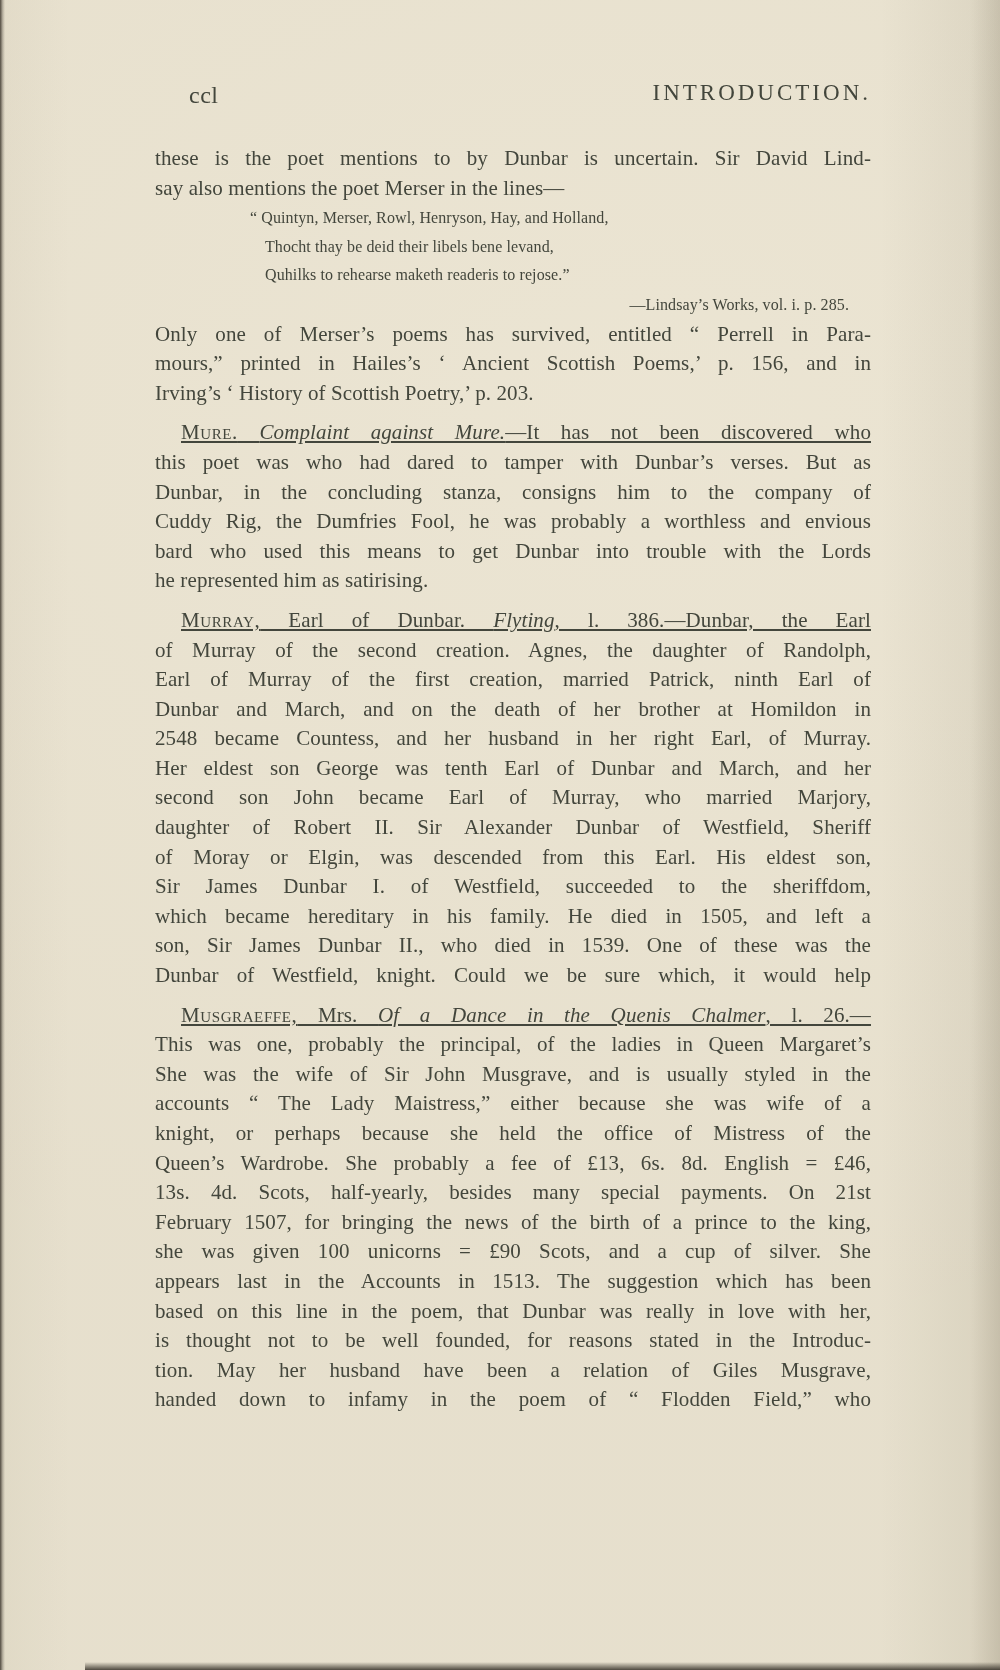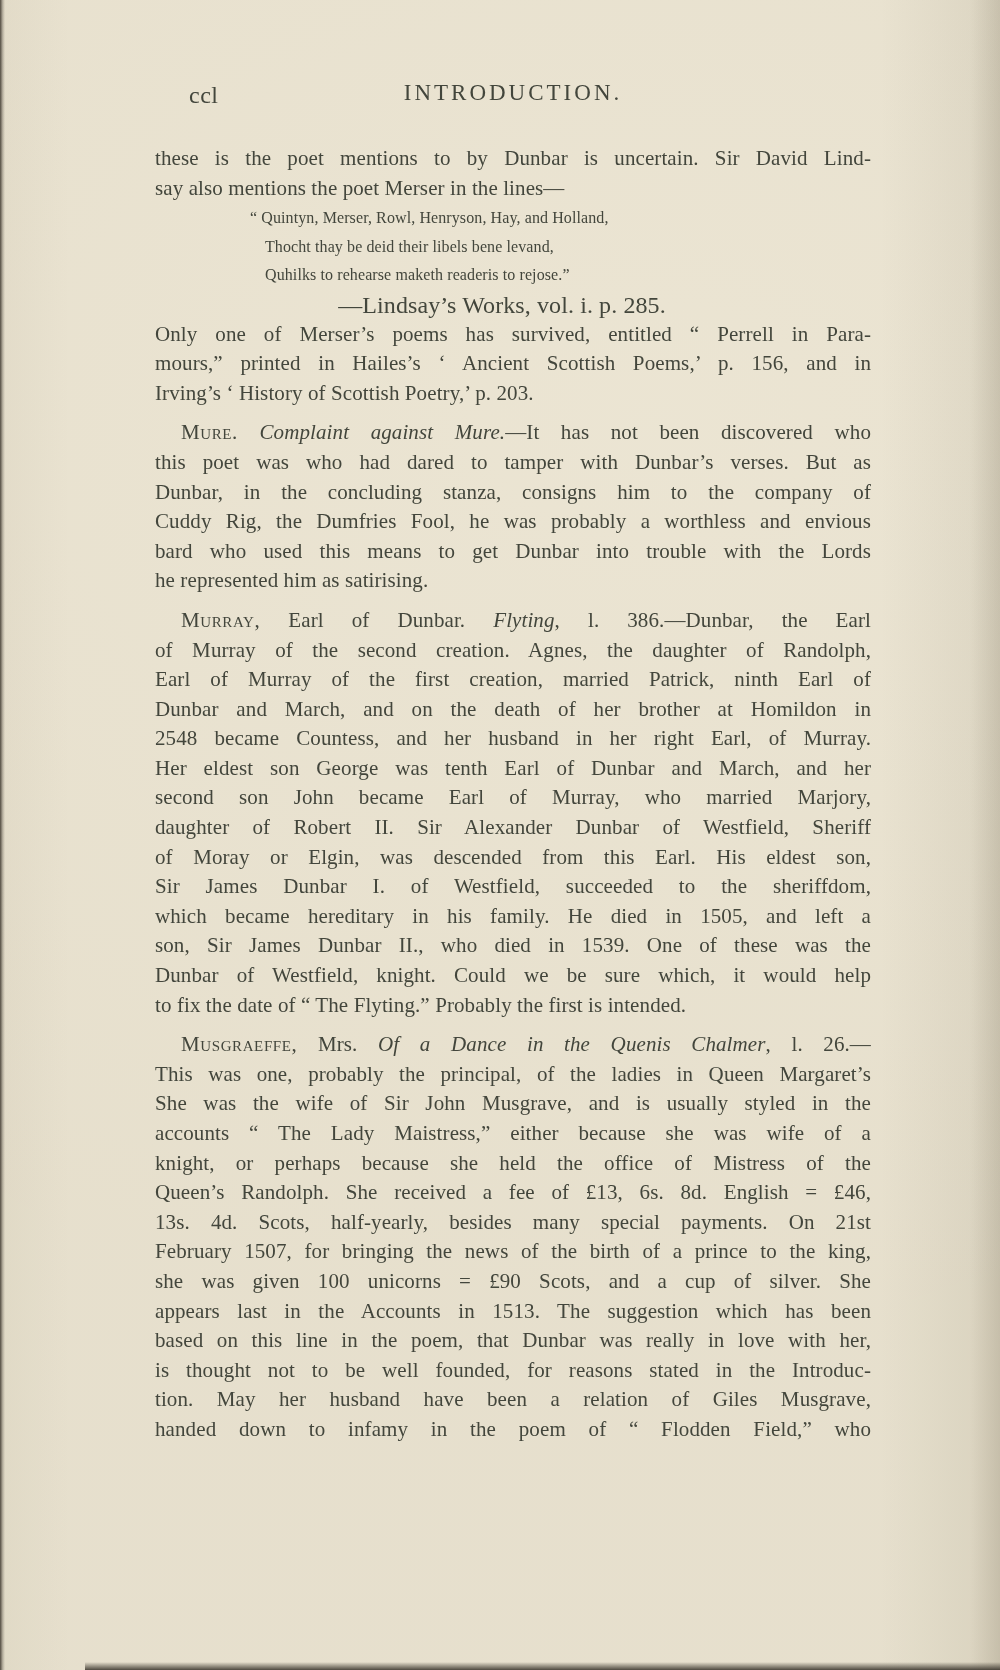--- a/index.html
+++ b/index.html
@@ -22,29 +22,29 @@
     position:absolute; left:85px; right:0; bottom:0; height:8px;
     background:linear-gradient(to top, rgba(52,47,39,0.85), rgba(52,47,39,0.30) 65%, rgba(52,47,39,0));
   }
   .edge-right {
     position:absolute; right:0; top:0; bottom:0; width:30px;
     background:linear-gradient(to left, rgba(100,90,66,0.16), rgba(0,0,0,0));
   }
   .col { position:absolute; left:155px; top:80px; width:716px; }
   .page-header { position:relative; height:32px; margin-bottom:32px; }
   .folio { position:absolute; left:2px; top:2px; font-size:24px; letter-spacing:0.5px;margin-left:32px; }
-  .running-title { position:absolute; left:0; right:0; top:0; text-align:center; font-size:23px; letter-spacing:3px; }
+  .running-title { position:absolute; left:0; right:0; top:0; text-align:right; font-size:23px; letter-spacing:3px; }
   .line { font-size:21px; line-height:29.6px; letter-spacing:0.1px; }
   .line.j { text-align:justify; text-align-last:justify; }
   .block.entry { margin-top:10px; }
-  .block.entry .line:first-child { text-indent:26px; }
+  .block.entry .line:first-child { text-indent:26px;text-decoration:underline; }
   .block.verse { margin:1px 0; }
   .block.verse .line { padding-left:110px; font-size:16px; line-height:28.6px; }
   .block.verse .line:first-child { padding-left:95px; }
-  .block.attribution .line { text-align:center; padding-right:22px; font-size:24px; line-height:28.6px; }
+  .block.attribution .line { text-align:right; padding-right:22px; font-size:16px; line-height:28.6px; }
   .sc { font-variant:small-caps; letter-spacing:0.6px; }
   .i { font-style:italic; }
 </style>
 </head>
 <body>
 
 <div class="page">
   <div class="col">
     <div class="page-header">
       <span class="folio">ccl</span>
@@ -83,29 +83,28 @@
           <div class="line j"><span>Dunbar and March, and on the death of her brother at Homildon in</span></div>
           <div class="line j"><span>2548 became Countess, and her husband in her right Earl, of Murray.</span></div>
           <div class="line j"><span>Her eldest son George was tenth Earl of Dunbar and March, and her</span></div>
           <div class="line j"><span>second son John became Earl of Murray, who married Marjory,</span></div>
           <div class="line j"><span>daughter of Robert II.  Sir Alexander Dunbar of Westfield, Sheriff</span></div>
           <div class="line j"><span>of Moray or Elgin, was descended from this Earl.  His eldest son,</span></div>
           <div class="line j"><span>Sir James Dunbar I. of Westfield, succeeded to the sheriffdom,</span></div>
           <div class="line j"><span>which became hereditary in his family.  He died in 1505, and left a</span></div>
           <div class="line j"><span>son, Sir James Dunbar II., who died in 1539.  One of these was the</span></div>
           <div class="line j"><span>Dunbar of Westfield, knight.  Could we be sure which, it would help</span></div>
-          <div class="line"><span>to fix the date of “ The Flyting.”  Probably the first is intended.</span></div>
         </div>
         <div class="block entry">
           <div class="line j"><span class="sc">Musgraeffe,</span><span> Mrs.  </span><span class="i">Of a Dance in the Quenis Chalmer</span><span>, l. 26.—</span></div>
           <div class="line j"><span>This was one, probably the principal, of the ladies in Queen Margaret’s</span></div>
           <div class="line j"><span>She was the wife of Sir John Musgrave, and is usually styled in the</span></div>
           <div class="line j"><span>accounts “ The Lady Maistress,” either because she was wife of a</span></div>
           <div class="line j"><span>knight, or perhaps because she held the office of Mistress of the</span></div>
-          <div class="line j"><span>Queen’s Randolph.  She received a fee of £13, 6s. 8d. English = £46,</span></div>
+          <div class="line j"><span>Queen’s Wardrobe.  She probably a fee of £13, 6s. 8d. English = £46,</span></div>
           <div class="line j"><span>13s. 4d. Scots, half-yearly, besides many special payments.  On 21st</span></div>
           <div class="line j"><span>February 1507, for bringing the news of the birth of a prince to the king,</span></div>
           <div class="line j"><span>she was given 100 unicorns = £90 Scots, and a cup of silver.  She</span></div>
           <div class="line j"><span>appears last in the Accounts in 1513.  The suggestion which has been</span></div>
           <div class="line j"><span>based on this line in the poem, that Dunbar was really in love with her,</span></div>
           <div class="line j"><span>is thought not to be well founded, for reasons stated in the Introduc-</span></div>
           <div class="line j"><span>tion.  May her husband have been a relation of Giles Musgrave,</span></div>
           <div class="line j"><span>handed down to infamy in the poem of “ Flodden Field,” who</span></div>
         </div>
       </div>

